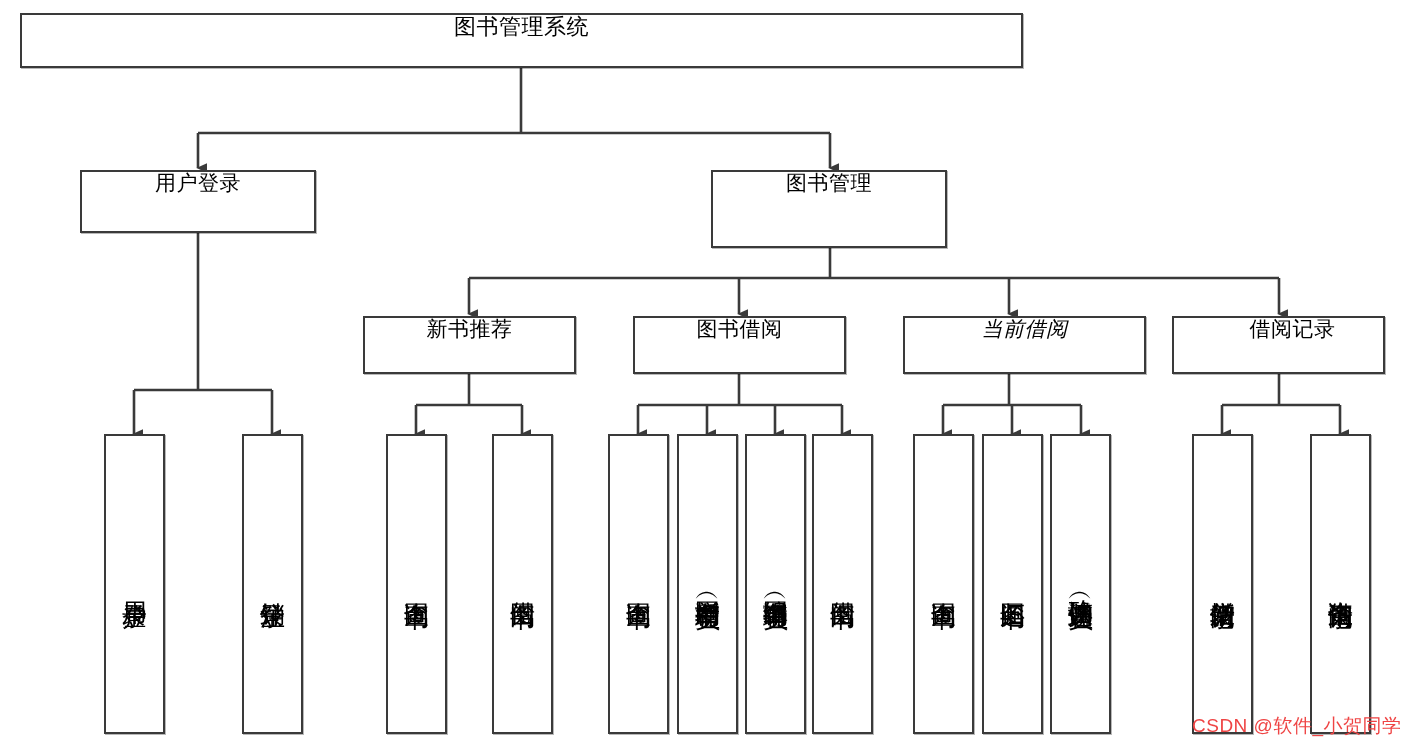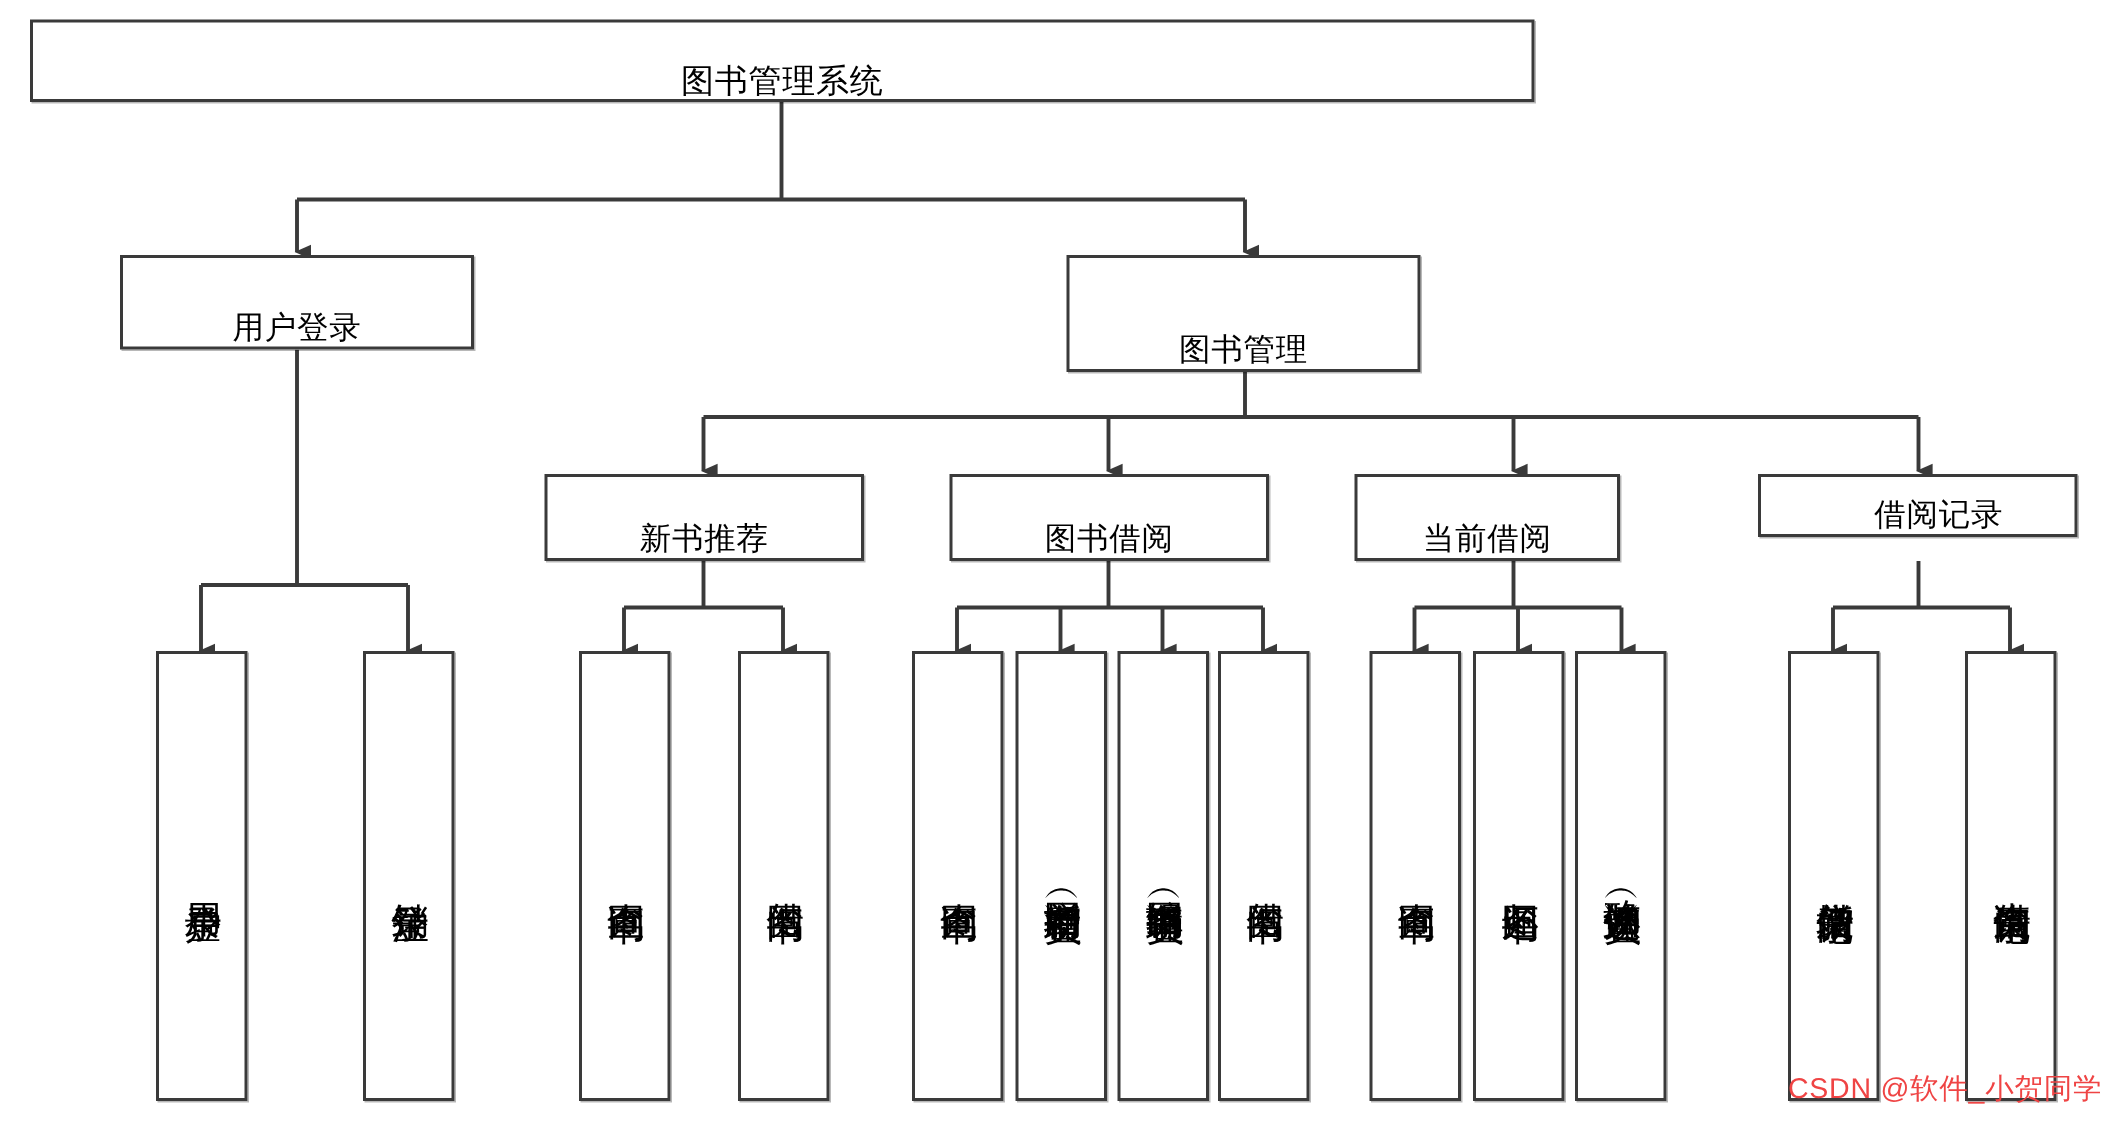--- a/index.html
+++ b/index.html
@@ -24,21 +24,21 @@
     width: 1405px;
     height: 747px;
     pointer-events: none;
   }
   .node {
     position: absolute;
     box-sizing: border-box;
     background: #ffffff;
     border: 2px solid #3a3a3a;
     display: flex;
-    align-items: flex-end;
+    align-items: flex-start;
     justify-content: center;
     color: #000000;
     box-shadow: 1px 1px 0 rgba(0,0,0,0.28);
   }
   .node .label {
     display: block;
     text-align: center;
     line-height: 1.08;
   }
   
@@ -136,25 +136,25 @@
   </div>
 
   <div class="node h" style="left:363px; top:316px; width:213px; height:58px;">
     <span class="label">新书推荐</span>
   </div>
 
   <div class="node h" style="left:633px; top:316px; width:213px; height:58px;">
     <span class="label">图书借阅</span>
   </div>
 
-  <div class="node h" style="left:903px; top:316px; width:177px; height:58px;">
+  <div class="node h" style="left:903px; top:316px; width:243px; height:58px;font-style:italic;">
     <span class="label">当前借阅</span>
   </div>
 
-  <div class="node h" style="left:1172px; top:316px; width:213px; height:42px;padding-left:28px;">
+  <div class="node h" style="left:1172px; top:316px; width:213px; height:58px;padding-left:28px;">
     <span class="label">借阅记录</span>
   </div>
 
   <div class="node v" style="left:104px; top:434px; width:61px; height:300px;">
     <span class="label">用户登录</span>
   </div>
 
   <div class="node v" style="left:242px; top:434px; width:61px; height:300px;">
     <span class="label">注销登录</span>
   </div>

